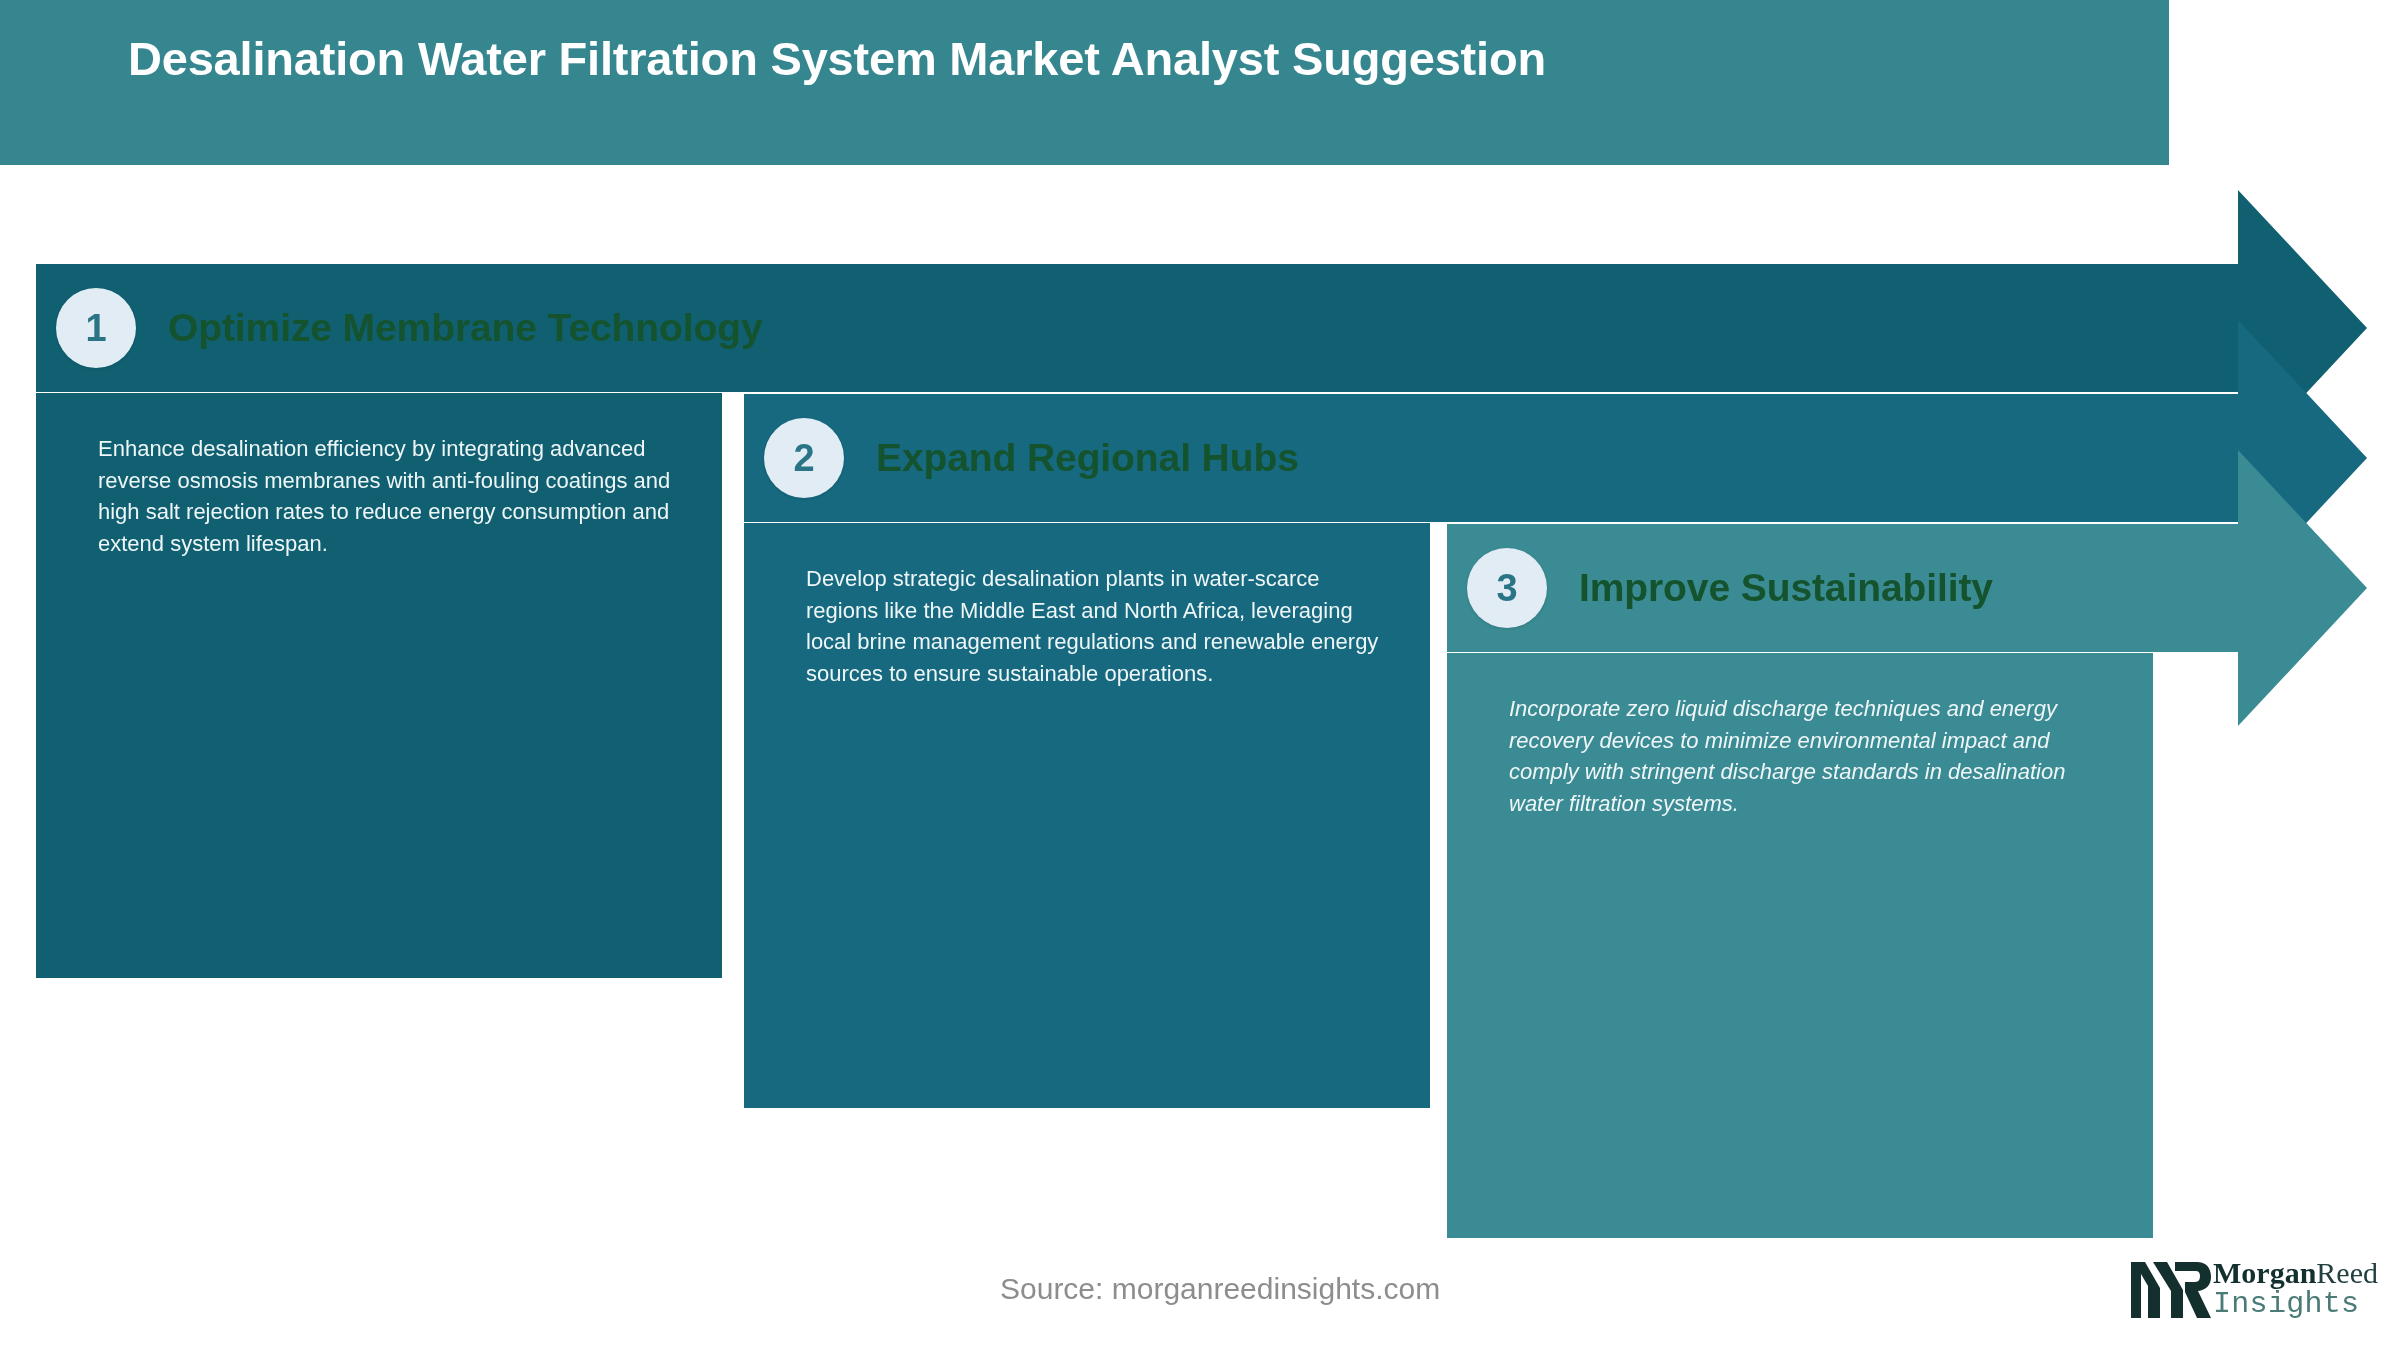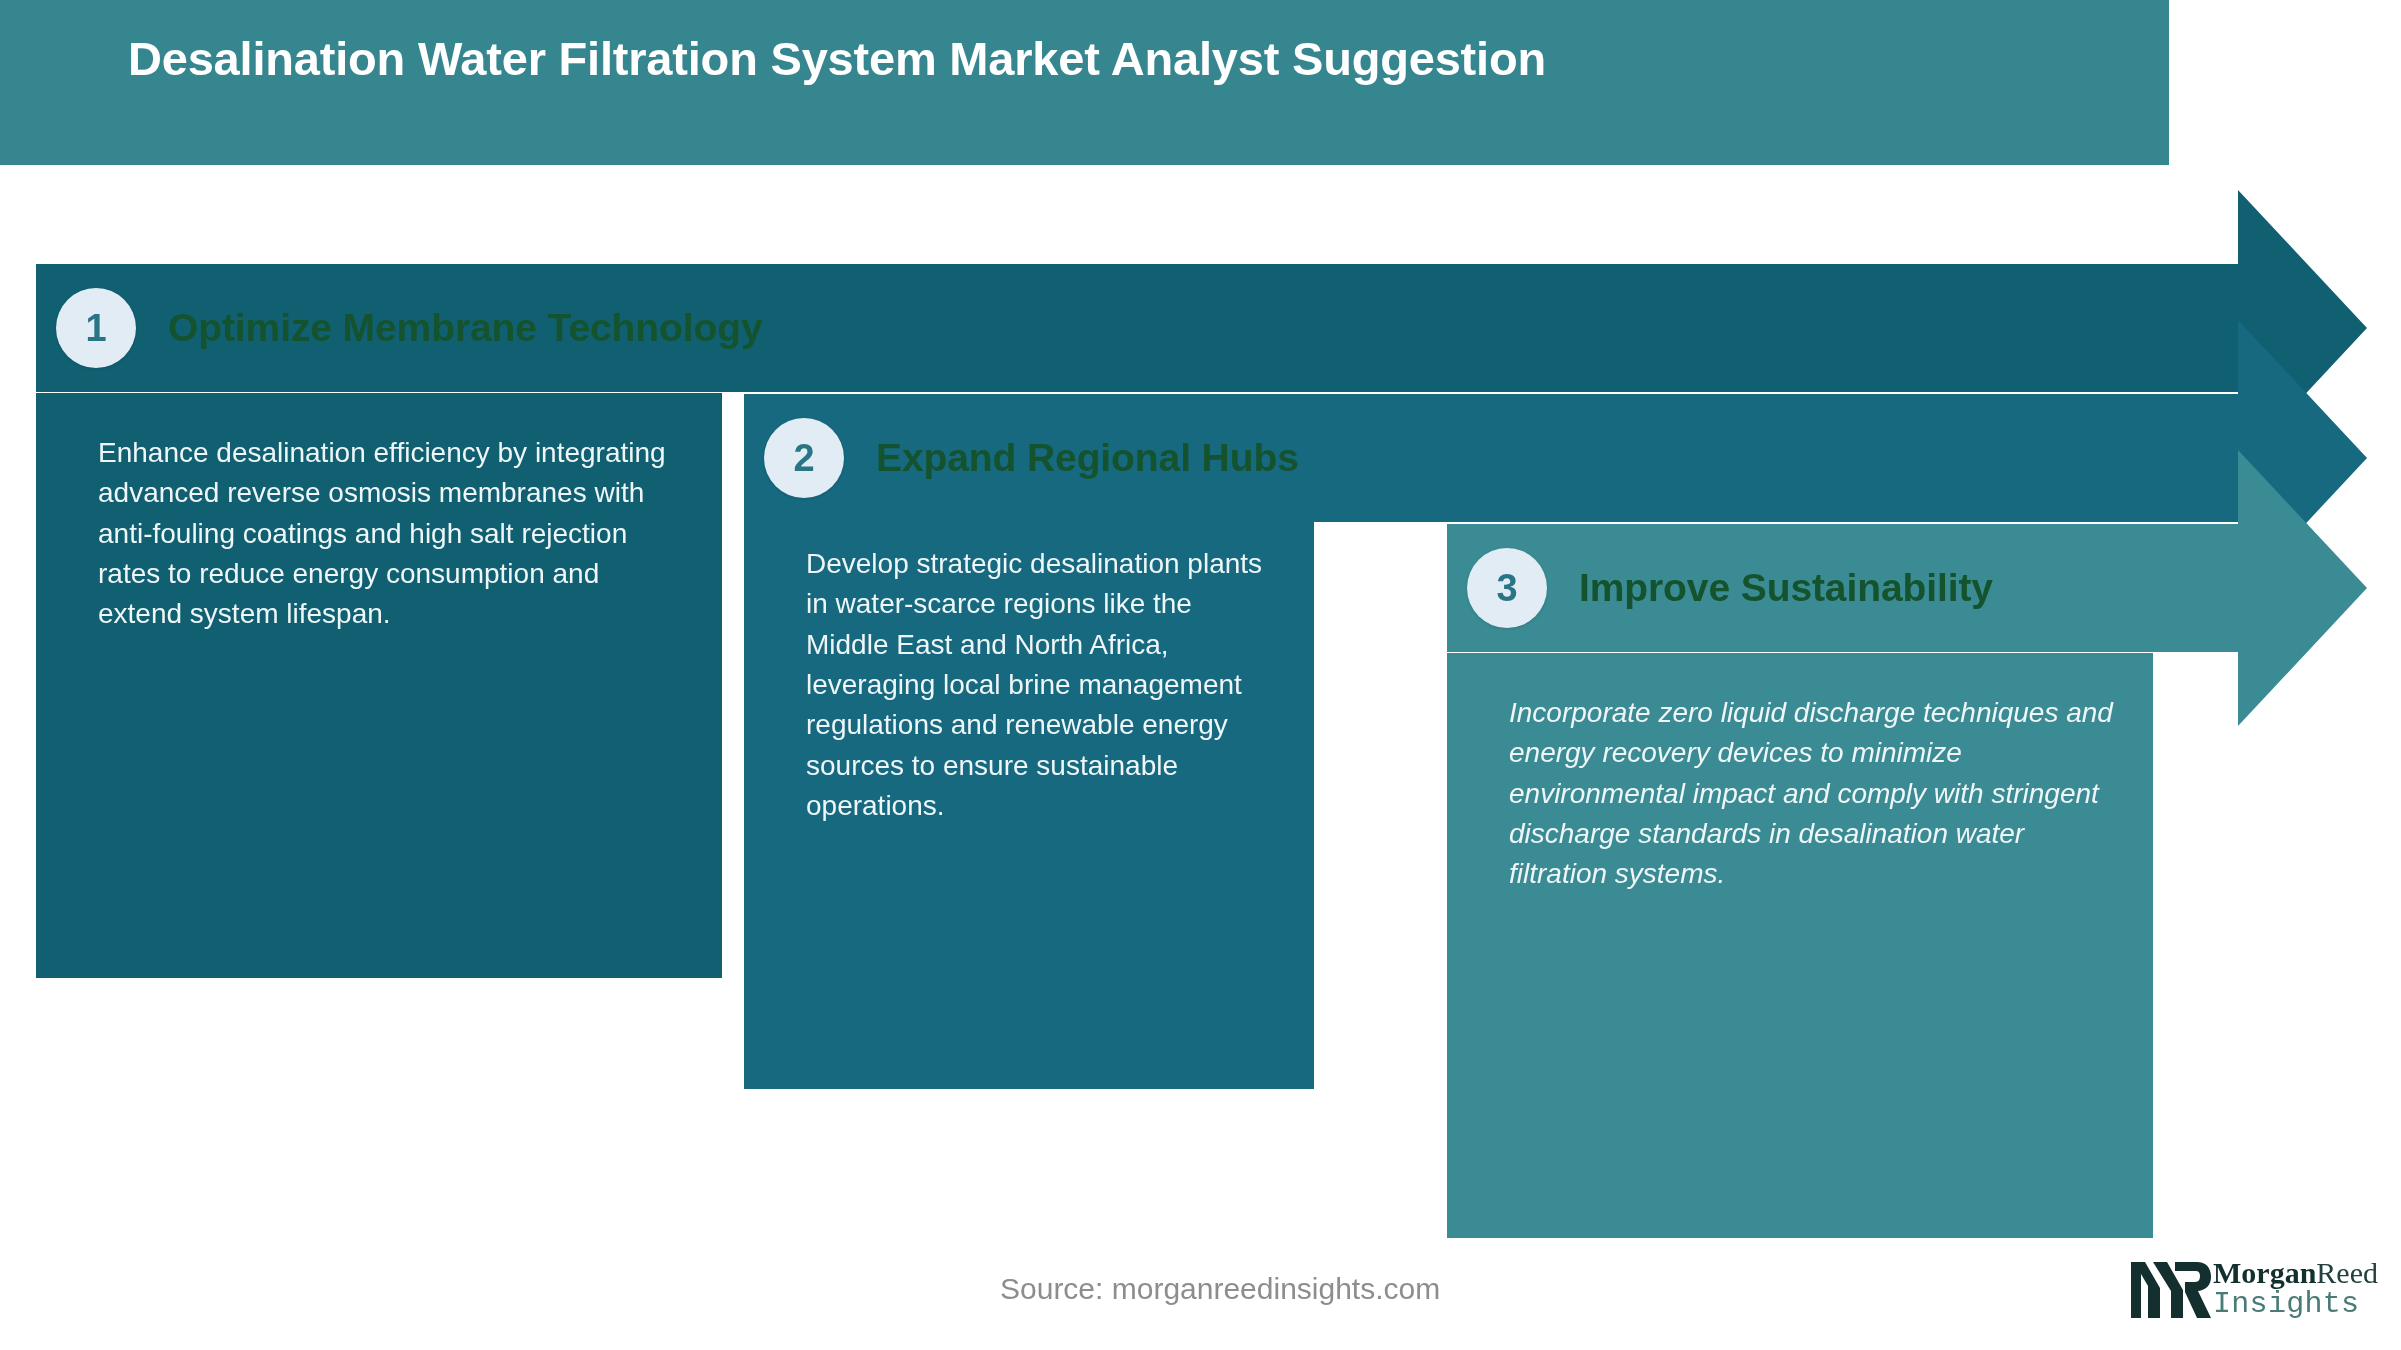--- a/index.html
+++ b/index.html
@@ -87,21 +87,21 @@
   }
 
   
   .content-box {
     position: absolute;
     box-sizing: border-box;
     padding: 40px 38px 30px 62px;
   }
   .content-text {
     color: #eef6f8;
-    font-size: 28px;
+    font-size: 22px;
     line-height: 1.44;
     font-weight: 400;
   }
 
   .box-1 { background: #106072; }
   .box-2 { background: #16697f; }
   .box-3 { background: #3a8b93; }
 
   
   .source-note {
@@ -166,21 +166,21 @@
 
   <div class="content-box box-1" style="left:36px; top:393px; width:686px; height:585px;">
     <div class="content-text">Enhance desalination efficiency by integrating advanced reverse osmosis membranes with anti-fouling coatings and high salt rejection rates to reduce energy consumption and extend system lifespan.</div>
   </div>
 
   <div class="step-head" style="left:764px; top:396px;">
     <div class="step-badge">2</div>
     <div class="step-title">Expand Regional Hubs</div>
   </div>
 
-  <div class="content-box box-2" style="left:744px; top:504px; width:570px; height:585px;">
+  <div class="content-box box-2" style="left:744px; top:523px; width:686px; height:585px;">
     <div class="content-text">Develop strategic desalination plants in water-scarce regions like the Middle East and North Africa, leveraging local brine management regulations and renewable energy sources to ensure sustainable operations.</div>
   </div>
 
   <div class="step-head" style="left:1467px; top:526px;">
     <div class="step-badge">3</div>
     <div class="step-title">Improve Sustainability</div>
   </div>
 
   <div class="content-box box-3" style="left:1447px; top:653px; width:706px; height:585px;font-style:italic;">
     <div class="content-text">Incorporate zero liquid discharge techniques and energy recovery devices to minimize environmental impact and comply with stringent discharge standards in desalination water filtration systems.</div>

